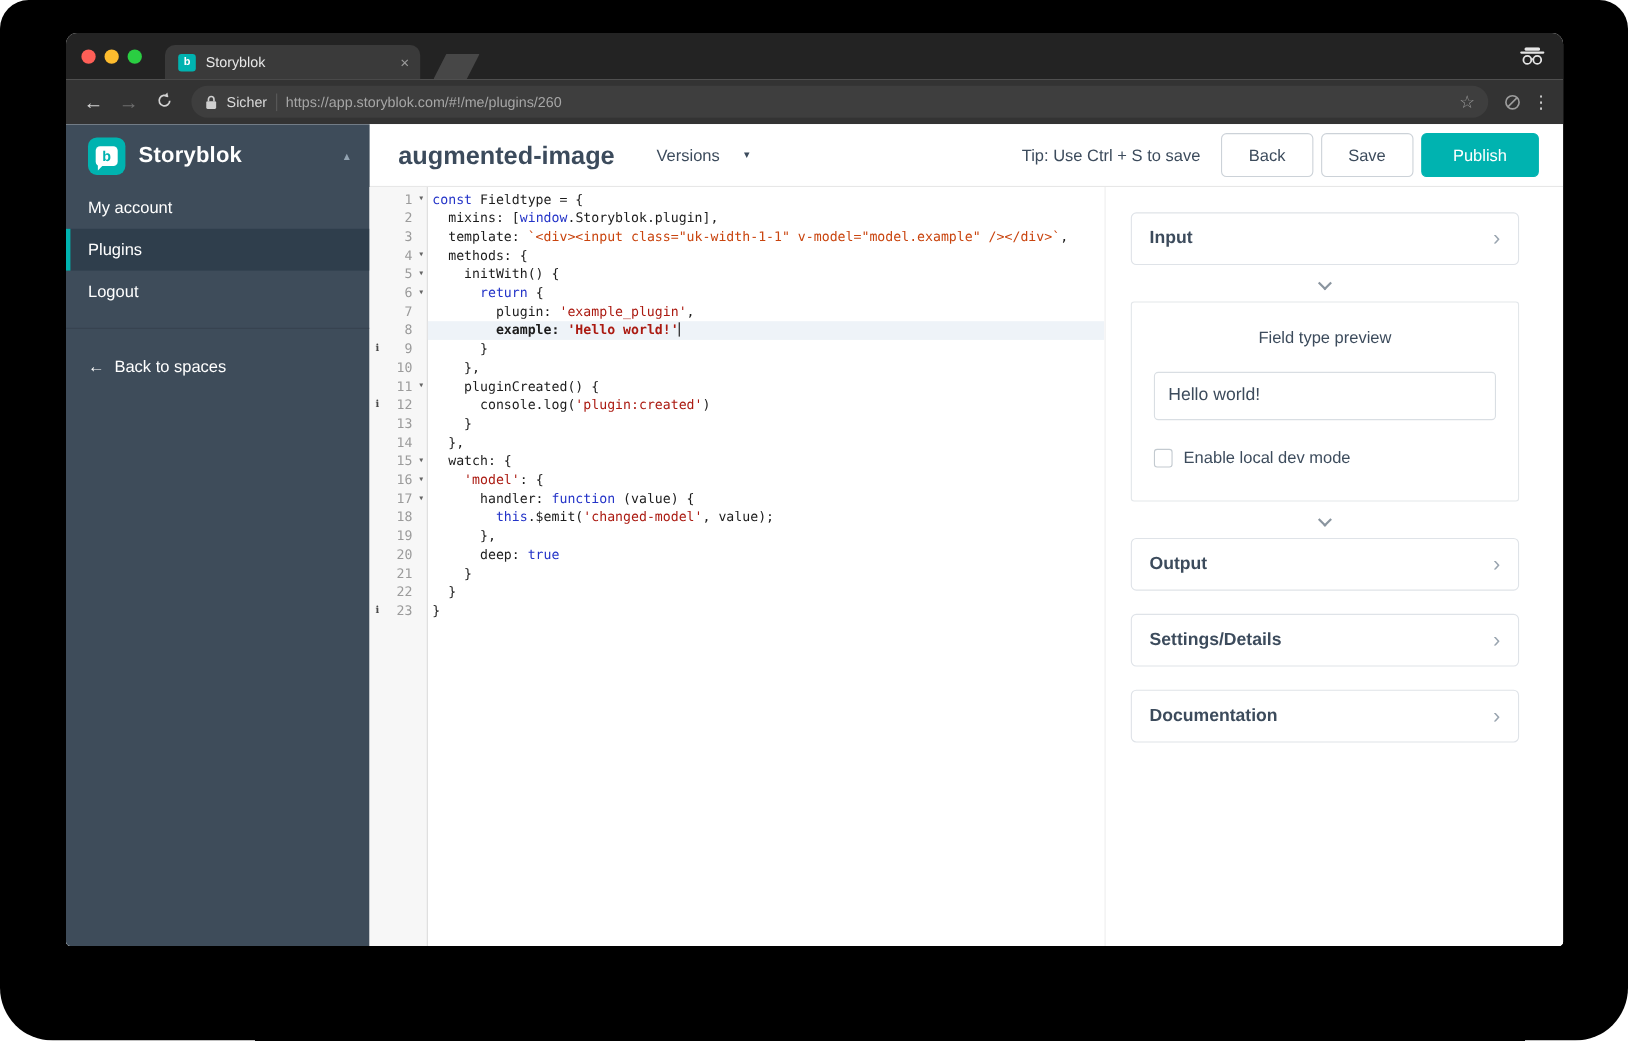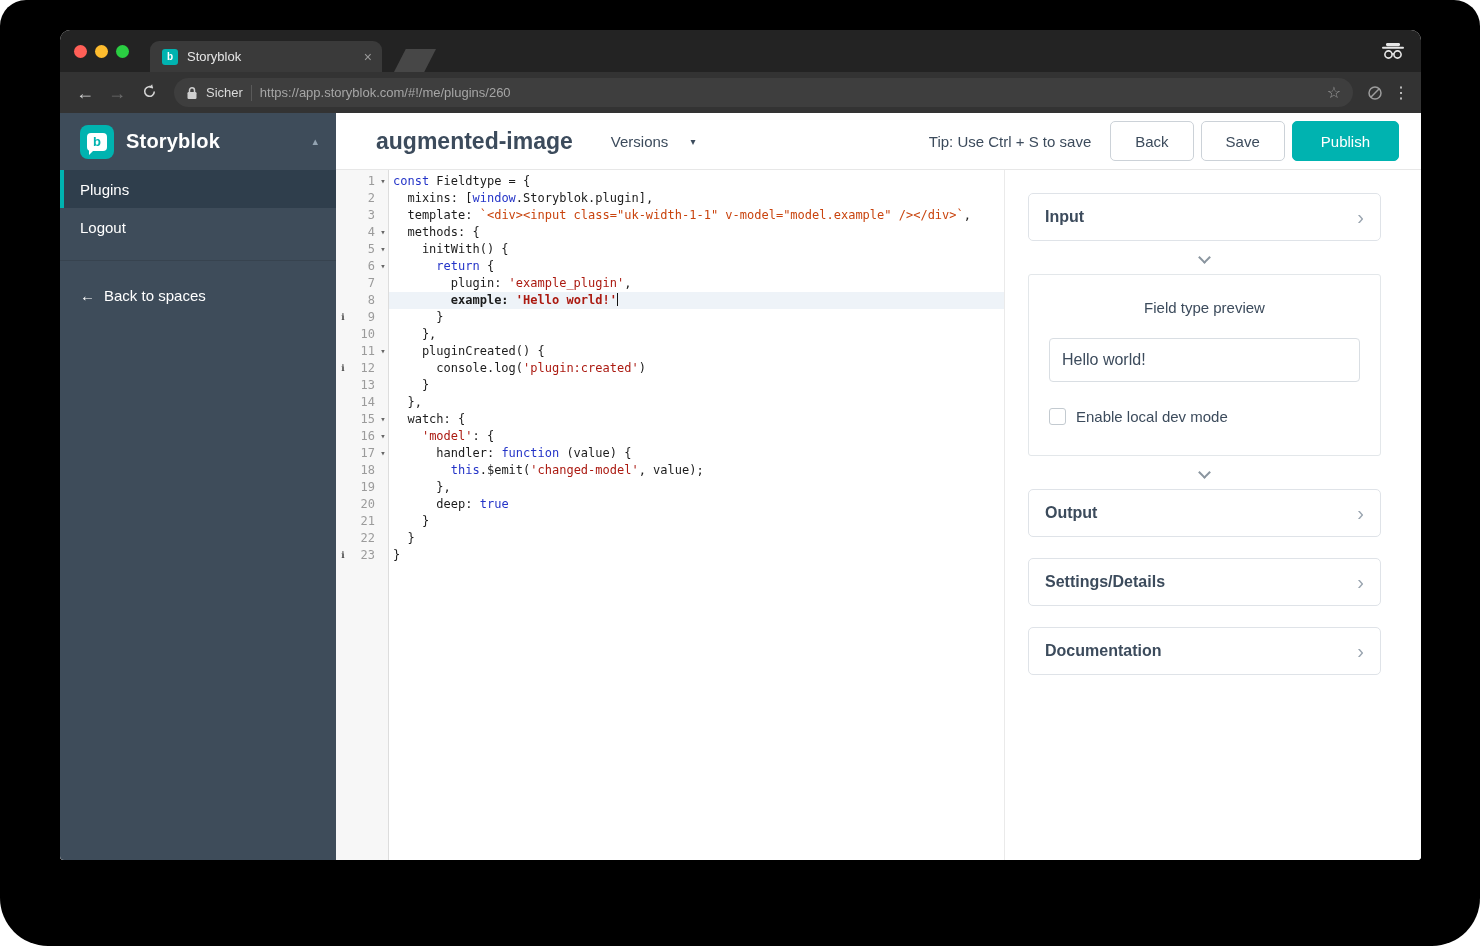--- a/index.html
+++ b/index.html
@@ -40,21 +40,21 @@
   .brand-caret{color:#93a3b1;font-size:11px;}
   .menu-item{height:38px;display:flex;align-items:center;padding-left:20px;font-size:15px;cursor:pointer;}
   .menu-item.active{background:#2f3e4c;border-left:4px solid #00b3b0;padding-left:16px;}
   .sidebar-divider{height:1px;background:#37434f;margin-top:14px;}
   .back-link{margin-top:26px;padding-left:20px;font-size:15px;display:flex;align-items:center;gap:9px;cursor:pointer;}
   .report{position:absolute;left:0;right:0;bottom:0;height:48px;background:#36424e;display:flex;align-items:center;padding-left:18px;gap:11px;font-size:14px;cursor:pointer;}
   .report-icon{width:20px;height:20px;border-radius:50%;background:#1e2830;display:flex;align-items:center;justify-content:center;flex:none;}
   .report-ring{width:8px;height:8px;border:2px solid #cfd6db;border-radius:50%;}
 
   .main{flex:1;display:flex;flex-direction:column;min-width:0;}
-  .page-header{height:57px;border-bottom:1px solid #e7e7e7;display:flex;align-items:center;padding:0 22px 0 40px;flex:none;background:#fff;}
+  .page-header{height:57px;border-bottom:1px solid #e7e7e7;display:flex;align-items:center;padding:0 22px 0 26px;flex:none;background:#fff;}
   .page-title{font-size:23px;font-weight:bold;color:#3c4b5c;margin:0;}
   .versions{margin-left:38px;font-size:15px;color:#3c4b5c;display:flex;align-items:center;gap:22px;cursor:pointer;}
   .versions-caret{font-size:10px;}
   .header-right{margin-left:auto;display:flex;align-items:center;gap:7px;}
   .tip{font-size:15px;color:#3c4b5c;margin-right:12px;}
   .btn{height:40px;padding:0 24px;border:1px solid #ccd2d8;border-radius:5px;background:#fff;font-size:15px;color:#3c4b5c;font-family:inherit;cursor:pointer;}
   .btn-publish{background:#00b3b0;border-color:#00b3b0;color:#fff;padding:0 28px;}
 
   
   .workarea{flex:1;display:flex;min-height:0;}
@@ -152,20 +152,21 @@
 
       <aside class="sidebar">
         <div class="brand">
           <span class="brand-logo">
             <span class="logo-bubble">b</span>
           </span>
           <span class="brand-name">Storyblok</span>
           <span class="brand-caret">▴</span>
         </div>
         <nav class="menu">
+            <div class="menu-item">My account</div>
             <div class="menu-item active">Plugins</div>
             <div class="menu-item">Logout</div>
           </nav>
         <div class="sidebar-divider"></div>
         <div class="back-link">
           <span>←</span>
           <span>Back to spaces</span>
         </div>
       </aside>
 

